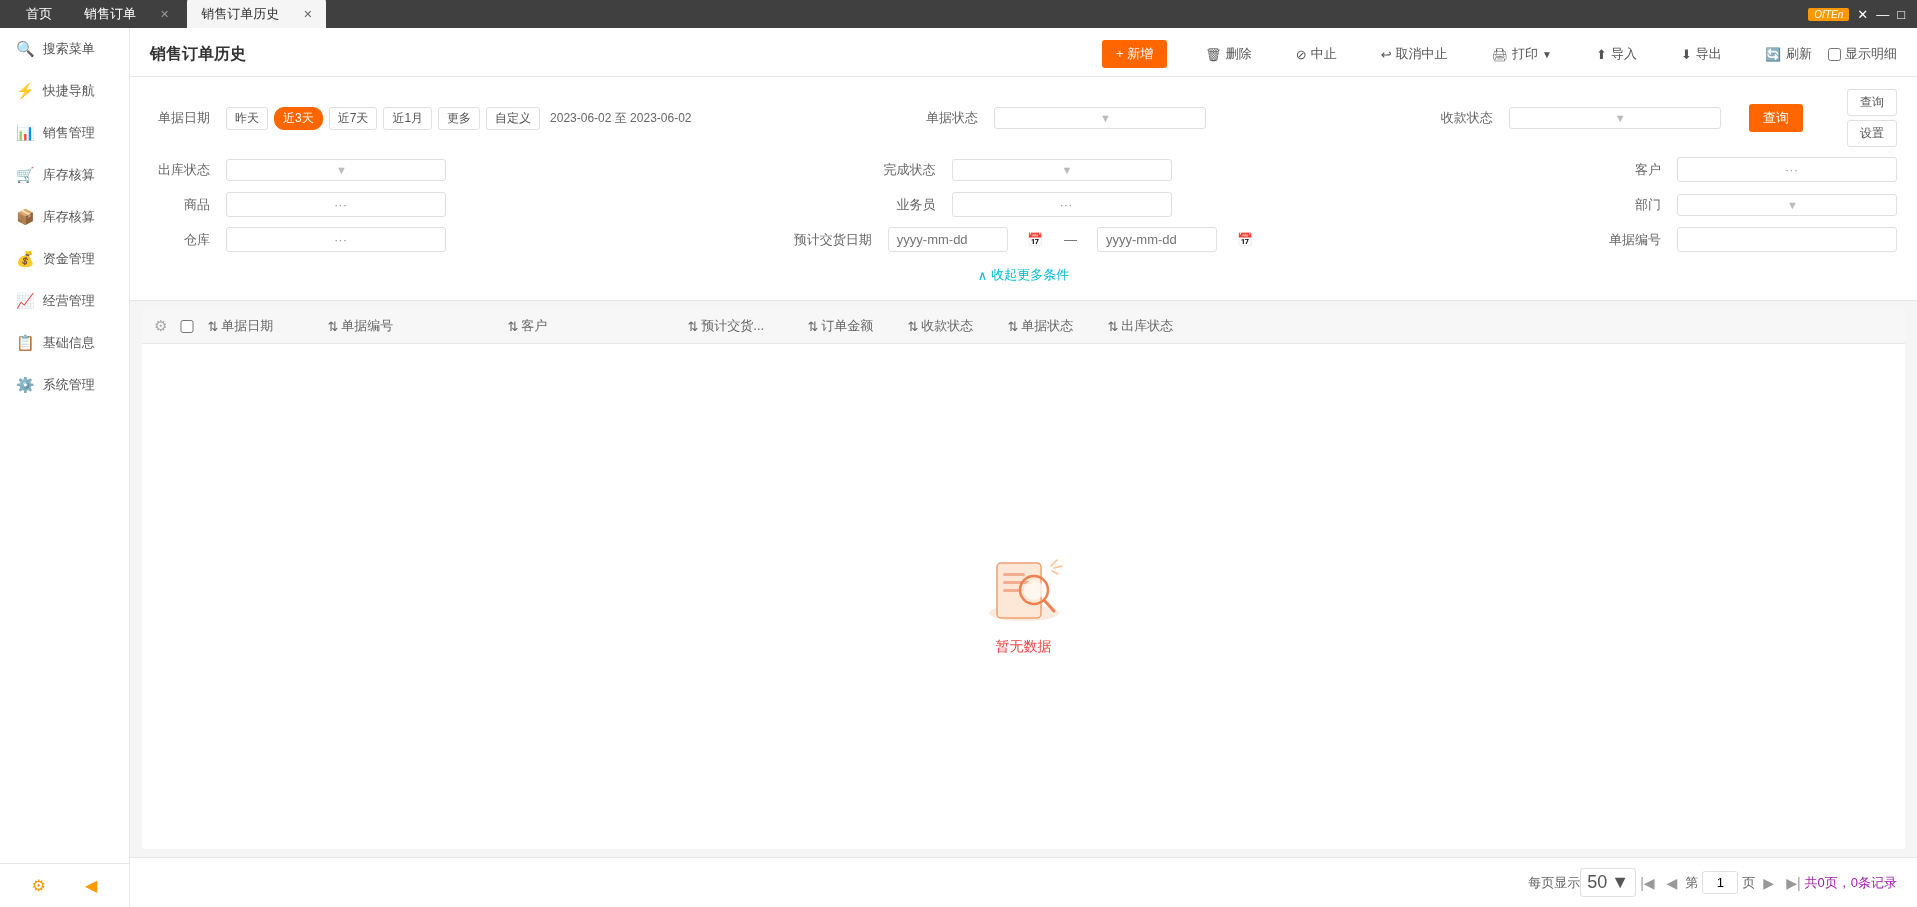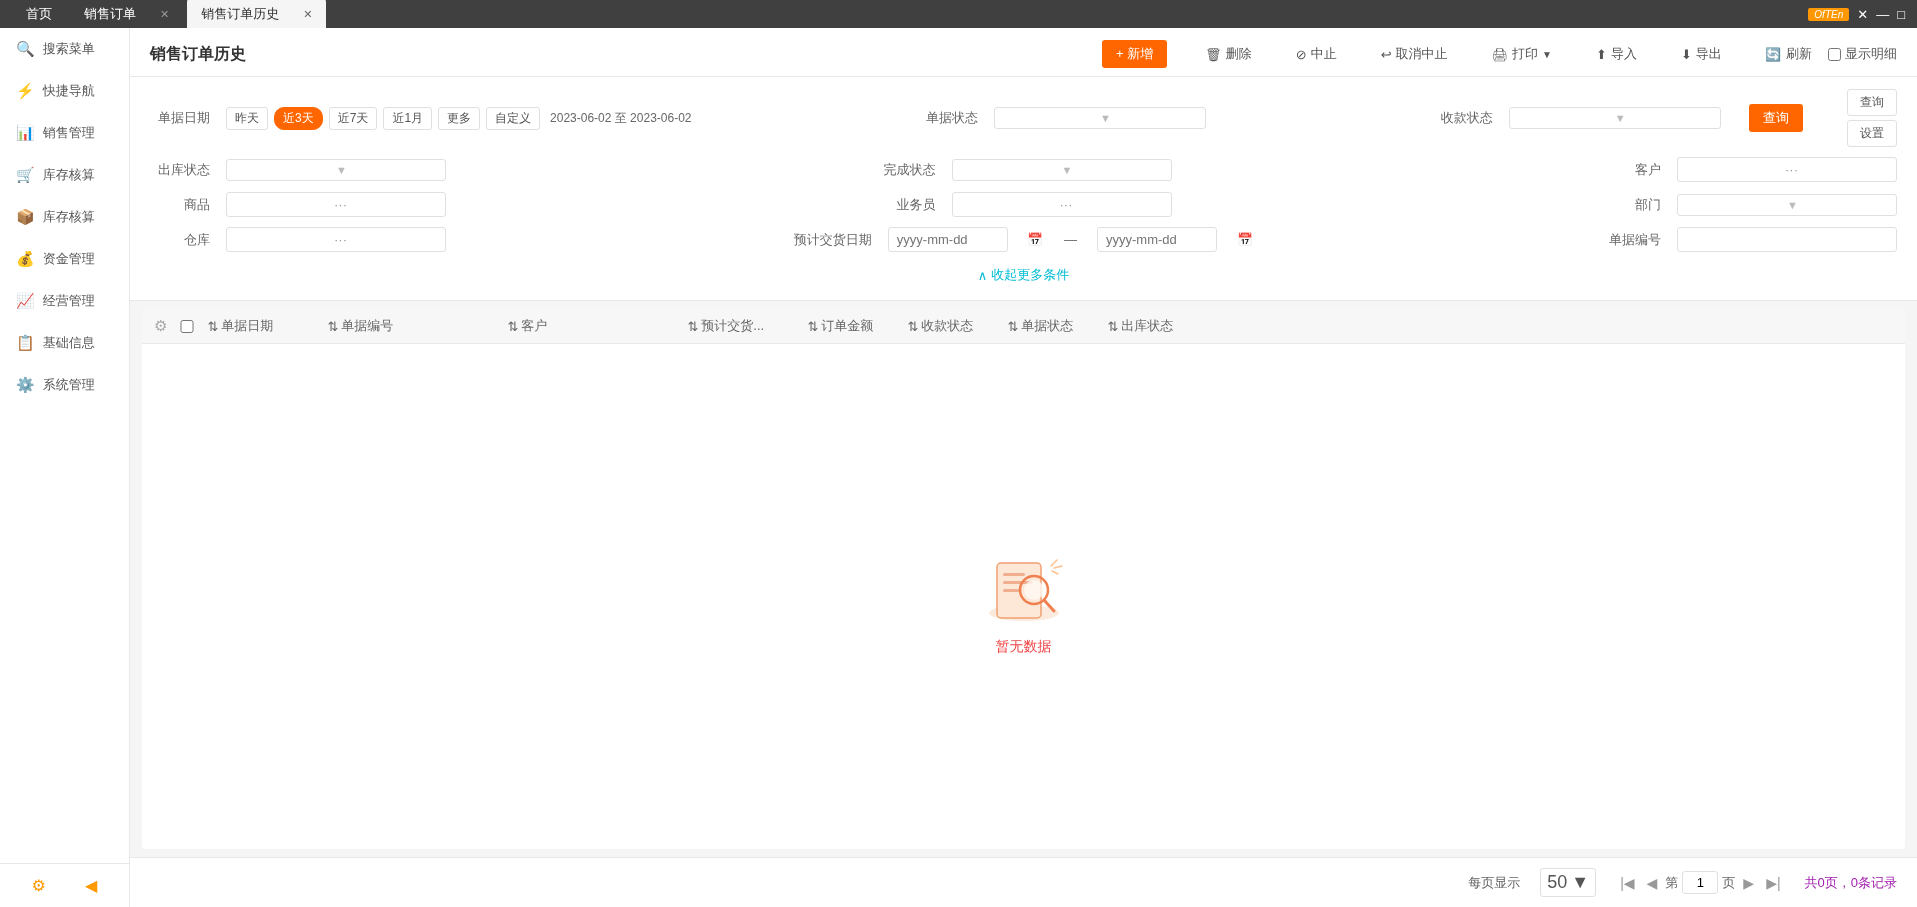--- a/index.html
+++ b/index.html
@@ -69,21 +69,21 @@
     .col-amount { width: 100px; }
     .col-pay { width: 100px; }
     .col-status { width: 100px; }
     .col-out { width: 120px; }
     .col-op { flex: 1; text-align: right; }
 
     .empty-area { flex: 1; display: flex; flex-direction: column; align-items: center; justify-content: center; }
     .empty-text { color: #ef4444; font-size: 14px; }
 
     
-    .pagination { background: #fff; border-top: 1px solid #e8e8e8; padding: 10px 20px; display: flex; align-items: center; justify-content: flex-end; gap: 20px; flex-shrink: 0; font-size: 13px; color: #555; }
+    .pagination { background: #fff; border-top: 1px solid #e8e8e8; padding: 10px 20px; display: flex; align-items: center; justify-content: flex-end; gap: 0; flex-shrink: 0; font-size: 13px; color: #555; }
     .pagination-label { color: #666; }
     .per-page-select { border: 1px solid #e0e0e0; border-radius: 3px; padding: 3px 6px; font-size: 18px; cursor: pointer; display: flex; align-items: center; gap: 4px; }
     .page-nav { display: flex; align-items: center; gap: 4px; }
     .page-nav-btn { border: none; background: transparent; cursor: pointer; color: #999; font-size: 14px; padding: 2px 4px; }
     .page-input { border: 1px solid #e0e0e0; border-radius: 3px; width: 36px; text-align: center; padding: 3px; font-size: 13px; }
     .page-total { color: #a21caf; }
 
     
     .empty-svg { width: 110px; height: 100px; }
   </style>

